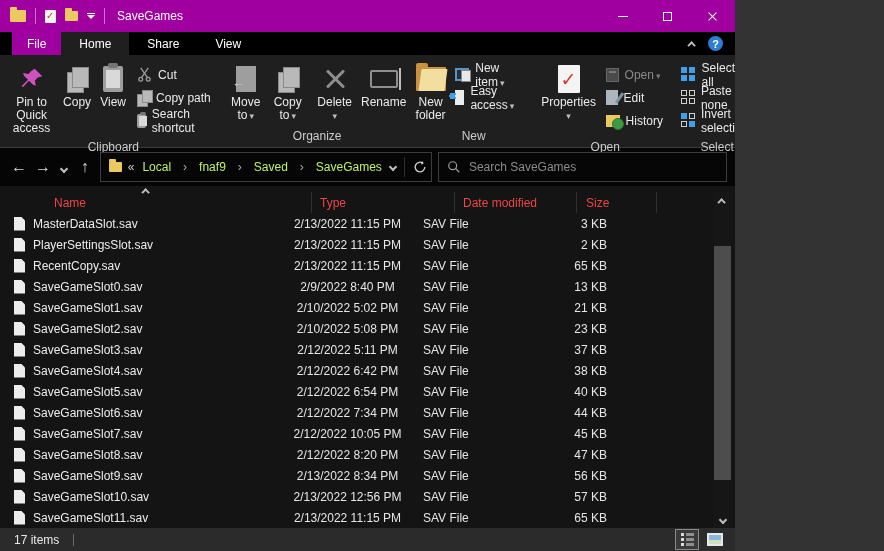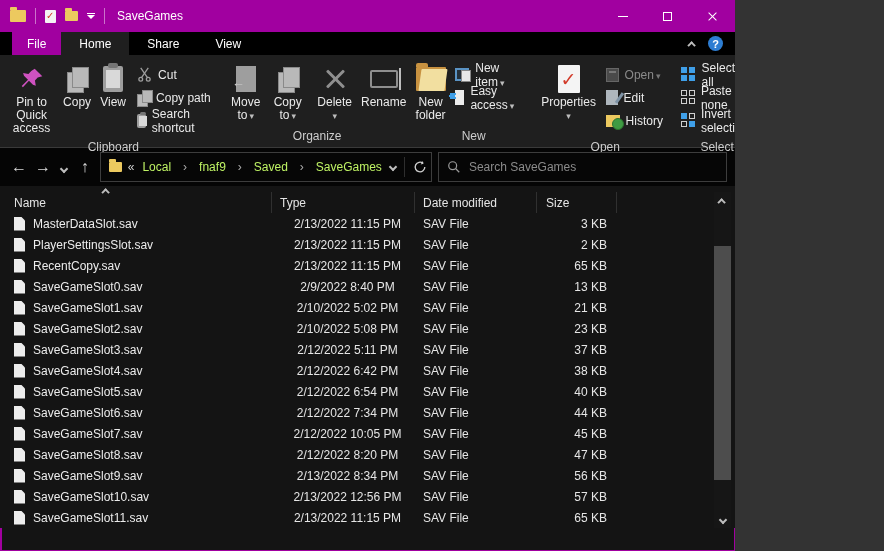--- a/index.html
+++ b/index.html
@@ -127,21 +127,21 @@
   .crumb{color:#bef264;padding:0 2px;}
   .crumb-sep{color:#a9a9a9;font-size:12px;padding:0 4px;}
   .address-right{margin-left:auto;display:flex;align-items:center;gap:8px;}
   .addr-divider{width:1px;height:20px;background:#2e2e2e;}
   .searchbox{width:348px;height:30px;border:1px solid var(--boxborder);background:#060606;display:flex;align-items:center;padding:0 8px;gap:8px;}
   .searchbox input{flex:1;background:transparent;border:none;outline:none;color:#cfcfcf;font-family:inherit;font-size:12px;}
   .searchbox input::placeholder{color:#8b8b8b;}
   
   .main{position:relative;height:342px;background:var(--listbg);padding-top:6px;}
   .cols{display:grid;grid-template-columns:258px 143px 122px 80px 1fr;padding-left:14px;height:21px;align-items:center;}
-  .lheader{color:#e5e5e5;position:relative;}
+  .lheader{color:#ef4444;position:relative;margin-left:40px;}
   .lheader .hcell{height:21px;display:flex;align-items:center;border-right:1px solid #303030;padding-right:6px;}
   .lheader .hcell.first{margin-left:-14px;padding-left:14px;}
   .lheader .hcell.c-date{padding-left:8px;}
   .lheader .hcell.c-type{padding-left:8px;}
   .lheader .hcell.c-size{padding-left:9px;}
   .lheader .hcell.filler{border-right:none;}
   .sort-caret{position:absolute;left:104px;top:-4px;}
   .filelist{}
   .frow{height:21px;}
   .fname{display:flex;align-items:center;gap:8px;color:#ececec;overflow:hidden;}
@@ -591,14 +591,39 @@
         </div>
       <div class="sb-track">
         <div class="sb-thumb"></div>
       </div>
       <div class="sb-arrow">
           <span class="chev chev-down"></span>
         </div>
     </div>
   </div>
 
+  <div class="statusbar">
+    <span>17 items</span>
+    <span class="status-sep"></span>
+    <div class="view-btns">
+      <div class="view-btn selected">
+        <span class="vb-details">
+            <i>
+              <b></b>
+              <s></s>
+            </i>
+            <i>
+              <b></b>
+              <s></s>
+            </i>
+            <i>
+              <b></b>
+              <s></s>
+            </i>
+          </span>
+      </div>
+      <div class="view-btn">
+        <span class="vb-thumb"></span>
+      </div>
+    </div>
+  </div>
 
 </div>
 
 </body></html>

